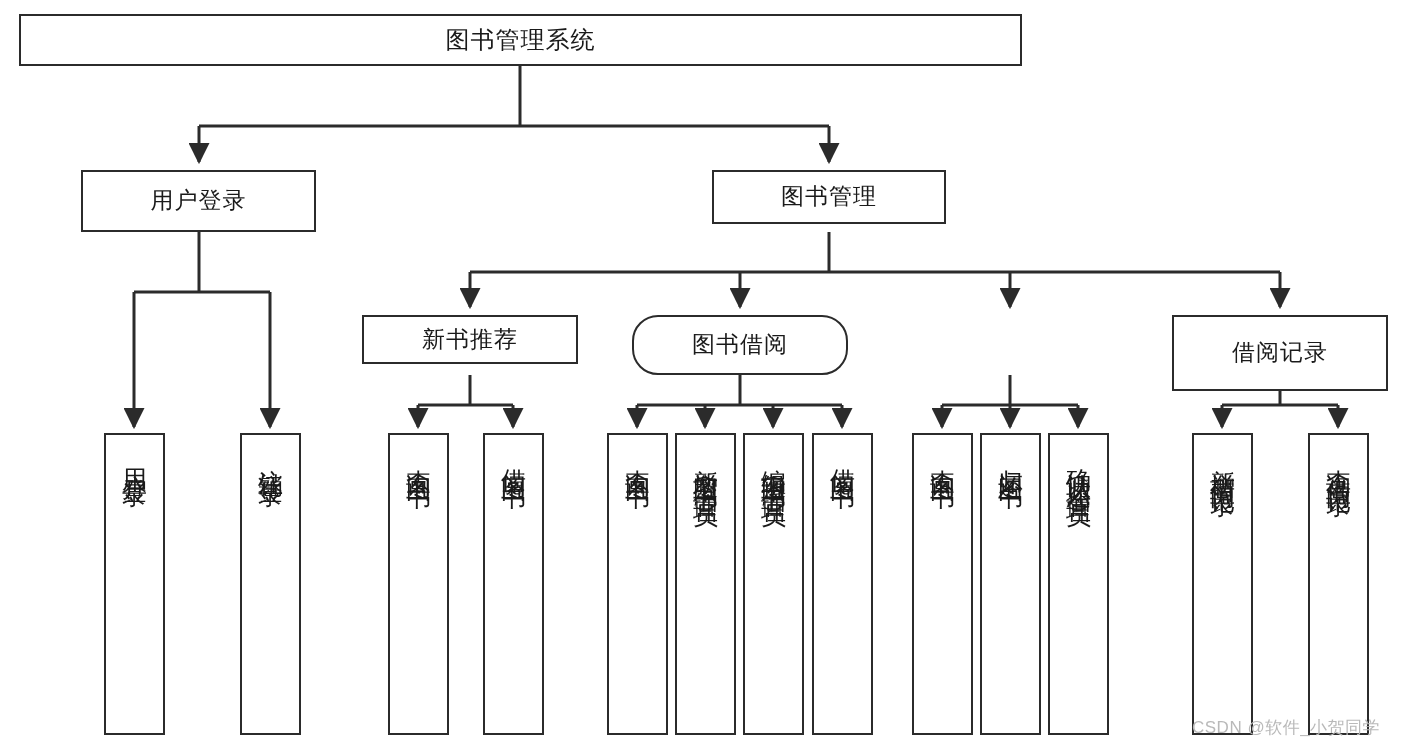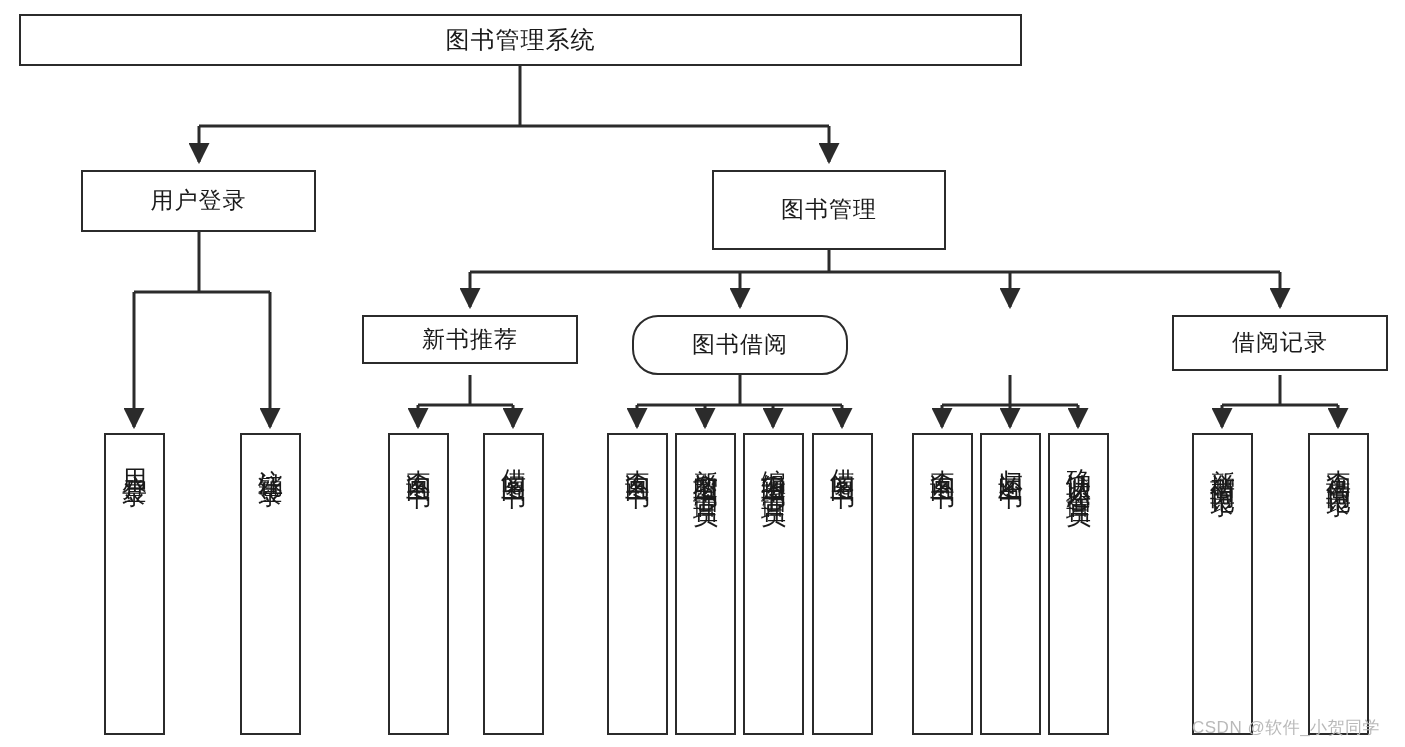--- a/index.html
+++ b/index.html
@@ -123,31 +123,31 @@
     </g>
   </svg>
 
   <div class="node horiz root" style="left:19px;top:14px;width:1003px;height:52px;">
     <span class="label">图书管理系统</span>
   </div>
 
   <div class="node horiz" style="left:81px;top:170px;width:235px;height:62px;">
     <span class="label">用户登录</span>
   </div>
-  <div class="node horiz" style="left:712px;top:170px;width:234px;height:80px;">
+  <div class="node horiz" style="left:712px;top:170px;width:234px;height:54px;">
     <span class="label">图书管理</span>
   </div>
 
   <div class="node horiz" style="left:362px;top:315px;width:216px;height:49px;">
     <span class="label">新书推荐</span>
   </div>
   <div class="node horiz" style="left:632px;top:315px;width:216px;height:60px;border-radius:26px;">
     <span class="label">图书借阅</span>
   </div>
-  <div class="node horiz" style="left:1172px;top:315px;width:216px;height:56px;">
+  <div class="node horiz" style="left:1172px;top:315px;width:216px;height:76px;">
     <span class="label">借阅记录</span>
   </div>
 
   <div class="node vert" style="left:104px;top:433px;width:61px;height:302px;">
     <span class="label">用户登录</span>
   </div>
   <div class="node vert" style="left:240px;top:433px;width:61px;height:302px;">
     <span class="label">注销登录</span>
   </div>
 

